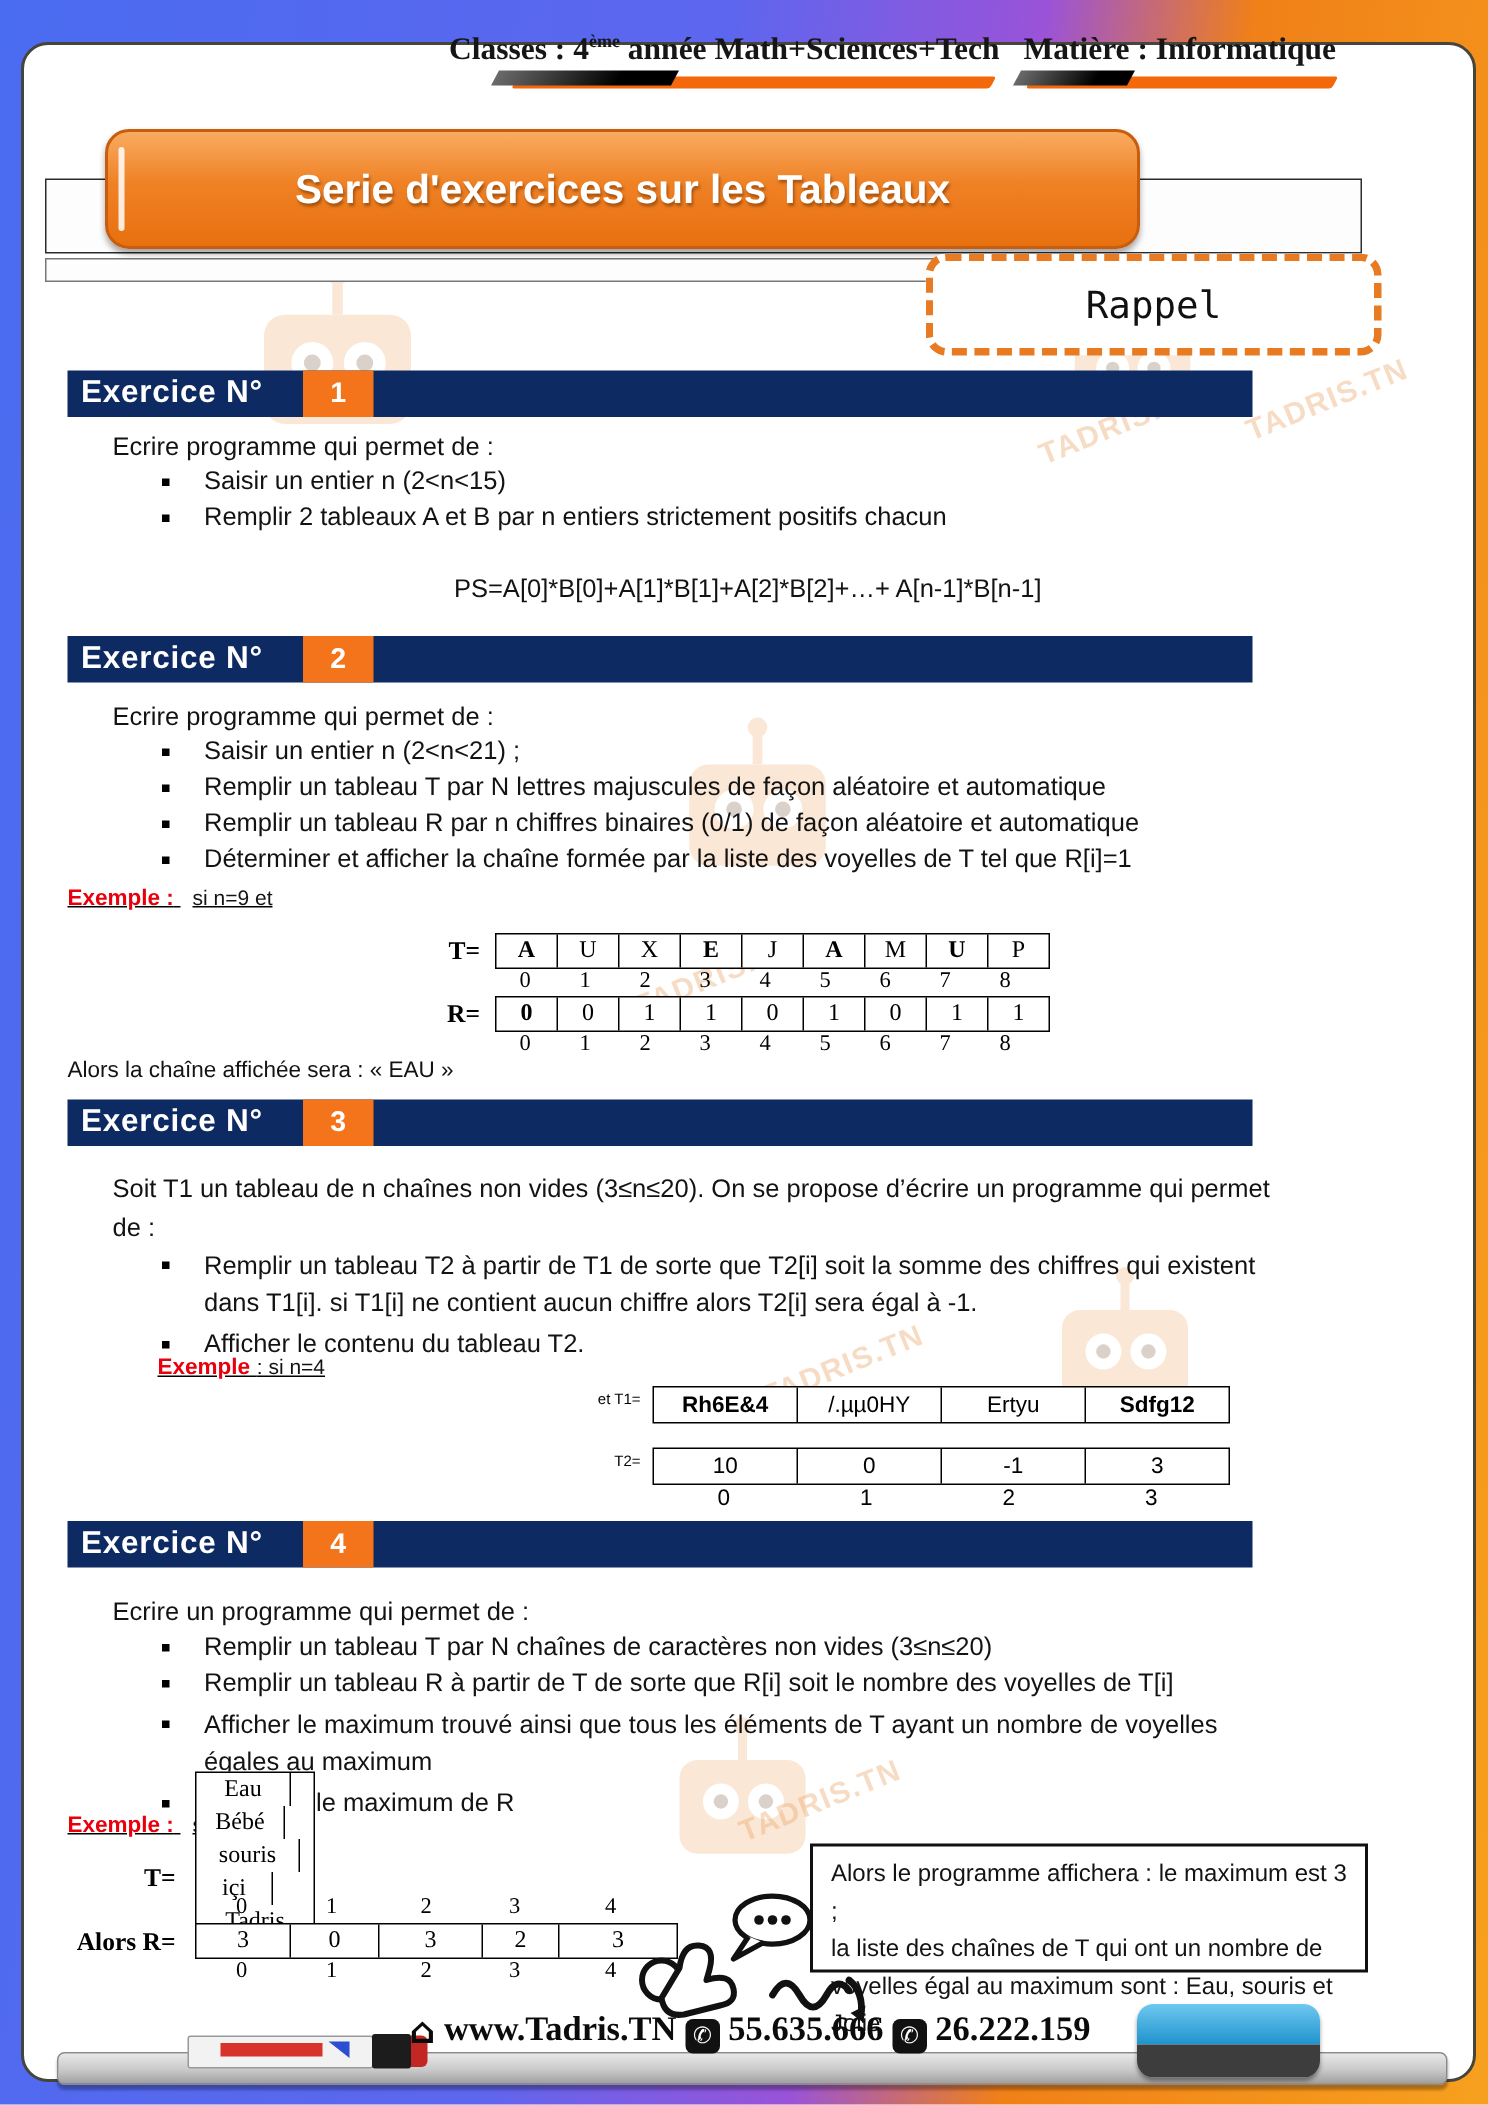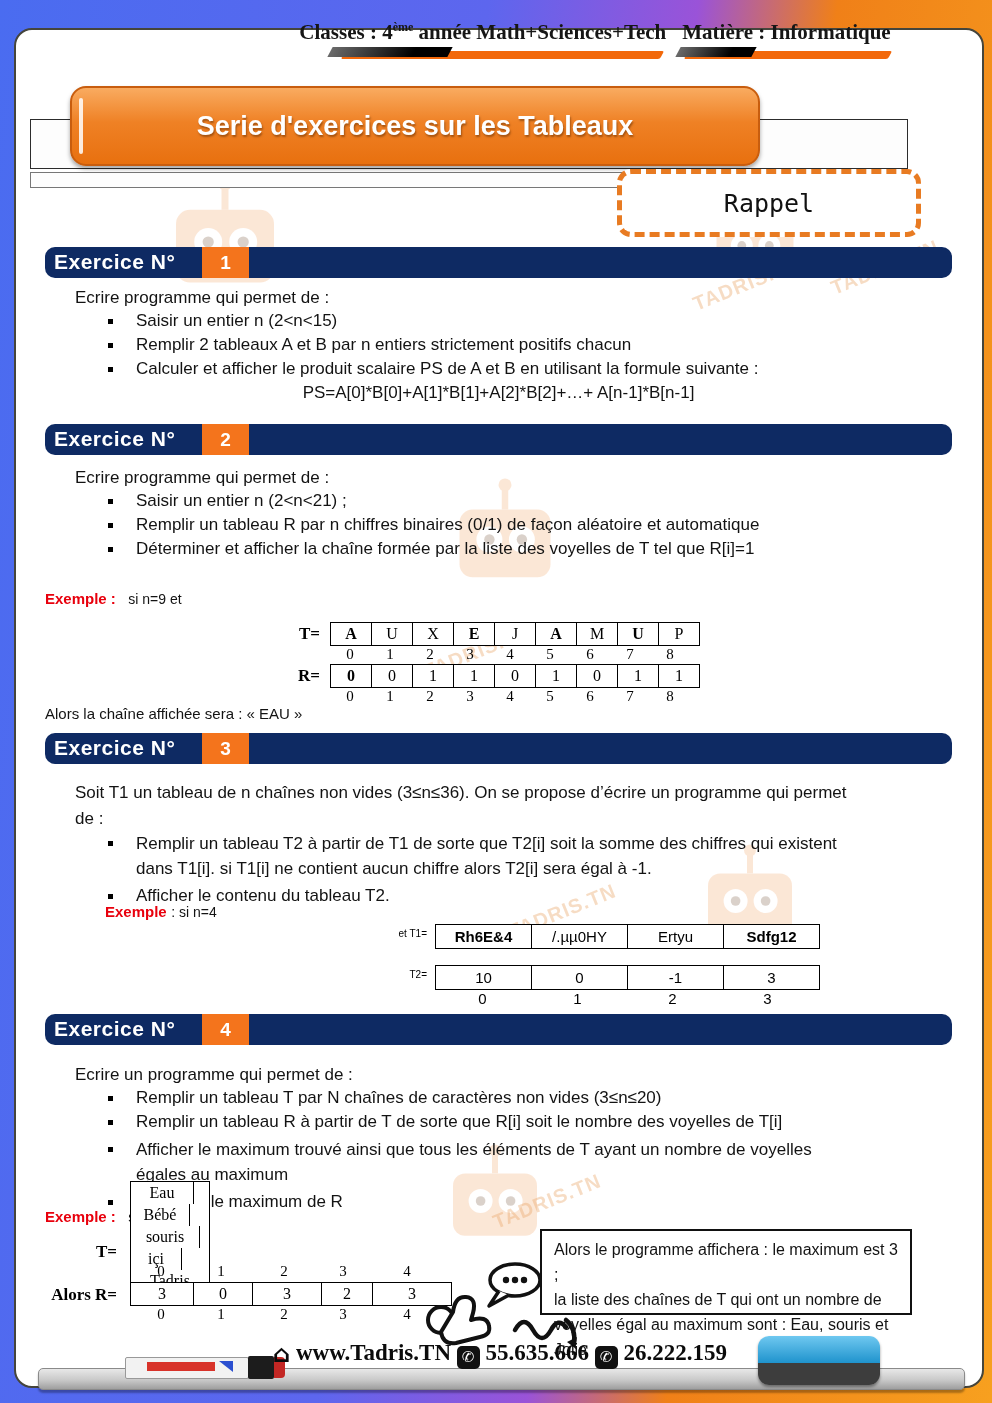--- a/index.html
+++ b/index.html
@@ -1,31 +1,31 @@
 <!DOCTYPE html>
 <html><head>
 <meta charset="utf-8">
 <style>
   html,body{margin:0;padding:0;}
   body{width:992px;height:1403px;background:linear-gradient(97deg,#4a6cf0 0%,#5d66ee 42%,#9a53d8 60%,#f08018 72%,#f7a01f 100%);font-family:"Liberation Sans",sans-serif;}
   #page{position:relative;width:992px;height:1403px;overflow:hidden;}
   #card{position:absolute;left:14px;top:28px;right:8px;bottom:15px;background:#fff;border:2.5px solid #45453c;border-radius:18px;}
-  .abs{position:absolute;}
+  .abs{position:absolute;text-decoration:underline;}
   .hdr-line{position:absolute;left:290px;top:20px;width:610px;text-align:center;font-family:"Liberation Serif",serif;font-weight:bold;font-size:21px;color:#161616;}
   .hdr-line sup{font-size:12px;}
   .hdr-gap{display:inline-block;width:16px;}
   .ubar{position:absolute;height:13px;}
   .ubar .uo{position:absolute;left:4%;right:0;top:4px;height:8px;background:#f2680a;transform:skewX(-28deg);border-radius:2px;}
   .ubar .ub{position:absolute;left:0;width:36%;top:0;height:10px;background:linear-gradient(90deg,#6a6a6a,#000 70%);transform:skewX(-28deg);}
   .strip{position:absolute;background:#fdfdfd;border:1.5px solid #2c2c2c;}
   .banner{position:absolute;left:70px;top:86px;width:686px;height:76px;border-radius:16px;background:linear-gradient(#f9ab60 0%,#ef8125 45%,#e8700f 100%);border:2px solid #c85d0e;box-shadow:0 3px 4px rgba(0,0,0,.35);display:flex;align-items:center;justify-content:center;}
   .banner::before{content:"";position:absolute;left:7px;top:10px;bottom:10px;width:4px;background:rgba(255,255,255,.85);border-radius:3px;}
   .banner span{color:#fff;font-size:27px;font-weight:bold;text-shadow:1px 2px 2px rgba(90,40,0,.5);}
   .rappel{position:absolute;left:617px;top:169px;width:294px;height:58px;background:#fff;border:5px dashed #e87b22;border-radius:14px;display:flex;align-items:center;justify-content:center;font-family:"DejaVu Sans Mono",monospace;font-size:25px;color:#111;}
-  .exbar{position:absolute;left:45px;width:907px;height:31px;background:#0e2a63;border-radius:10px;}
+  .exbar{position:absolute;left:45px;width:790px;height:31px;background:#0e2a63;}
   .exbar .lbl{position:absolute;left:9px;top:3px;color:#fff;font-size:21px;font-weight:bold;letter-spacing:.5px;}
   .exbar .num{position:absolute;left:157px;top:0;width:47px;height:31px;background:#f4741c;color:#fff;font-size:19px;font-weight:bold;display:flex;align-items:center;justify-content:center;}
   .txt{position:absolute;color:#131313;font-size:17px;}
   .bullets{position:absolute;color:#131313;font-size:17px;}
   .bullets .bl{display:flex;align-items:flex-start;margin-bottom:5.5px;line-height:18.5px;}
   .bullets .sq{flex:0 0 auto;width:5px;height:5px;background:#000;margin:7px 23px 0 0;}
   .ex-label{color:#e8000d;font-weight:bold;font-size:15px;}
   .ex-small{color:#131313;font-size:14px;}
   .tbl{position:absolute;display:flex;border:1.5px solid #000;background:#fff;}
   .tbl .c{border-right:1px solid #000;display:flex;align-items:center;justify-content:center;font-family:"Liberation Serif",serif;font-size:16px;color:#000;}
@@ -141,36 +141,36 @@
   <div class="txt" style="left:75px;top:288px;">Ecrire programme qui permet de :</div>
   <div class="bullets" style="left:108px;top:312px;width:820px;">
     <div class="bl">
         <span class="sq"></span>
         <span>Saisir un entier n (2&lt;n&lt;15)</span>
       </div>
     <div class="bl">
         <span class="sq"></span>
         <span>Remplir 2 tableaux A et B par n entiers strictement positifs chacun</span>
       </div>
-    <div class="bl">
-        <span class="sq"></span>
-        <span>Calculer et afficher le produit scalaire PS de A et B en utilisant la formule suivante :</span>
-      </div>
   </div>
   <div class="txt" style="left:45px;top:383px;width:907px;text-align:center;">PS=A[0]*B[0]+A[1]*B[1]+A[2]*B[2]+…+ A[n-1]*B[n-1]</div>
 
   <div class="exbar" style="top:424px;">
     <span class="lbl">Exercice N°</span>
     <span class="num">2</span>
   </div>
   <div class="txt" style="left:75px;top:468px;">Ecrire programme qui permet de :</div>
   <div class="bullets" style="left:108px;top:492px;width:830px;">
     <div class="bl">
         <span class="sq"></span>
         <span>Saisir un entier n (2&lt;n&lt;21) ;</span>
+      </div>
+    <div class="bl">
+        <span class="sq"></span>
+        <span>Remplir un tableau T par N lettres majuscules de façon aléatoire et automatique</span>
       </div>
     <div class="bl">
         <span class="sq"></span>
         <span>Remplir un tableau R par n chiffres binaires (0/1) de façon aléatoire et automatique</span>
       </div>
     <div class="bl">
         <span class="sq"></span>
         <span>Déterminer et afficher la chaîne formée par la liste des voyelles de T tel que R[i]=1</span>
       </div>
   </div>
@@ -225,21 +225,21 @@
       <span class="i w40">7</span>
       <span class="i w40">8</span>
   </div>
   <div class="txt" style="left:45px;top:705px;font-size:15px;">Alors la chaîne affichée sera : « EAU »</div>
 
   <div class="exbar" style="top:733px;">
     <span class="lbl">Exercice N°</span>
     <span class="num">3</span>
   </div>
   <div class="txt" style="left:75px;top:780px;line-height:26px;">
-    <div>Soit T1 un tableau de n chaînes non vides  (3≤n≤36). On se propose d’écrire un programme qui permet</div>
+    <div>Soit T1 un tableau de n chaînes non vides  (3≤n≤20). On se propose d’écrire un programme qui permet</div>
     <div>de :</div>
   </div>
   <div class="bullets" style="left:108px;top:831px;width:830px;">
     <div class="bl" style="line-height:25px;">
         <span class="sq" style="margin-top:10px;"></span>
         <span><span>Remplir un tableau T2 à partir de T1 de sorte que T2[i] soit la somme des chiffres qui existent</span><br><span>dans T1[i]. si T1[i] ne contient aucun chiffre alors T2[i] sera égal à -1.</span></span>
       </div>
     <div class="bl">
         <span class="sq"></span>
         <span>Afficher le contenu du tableau T2.</span>

